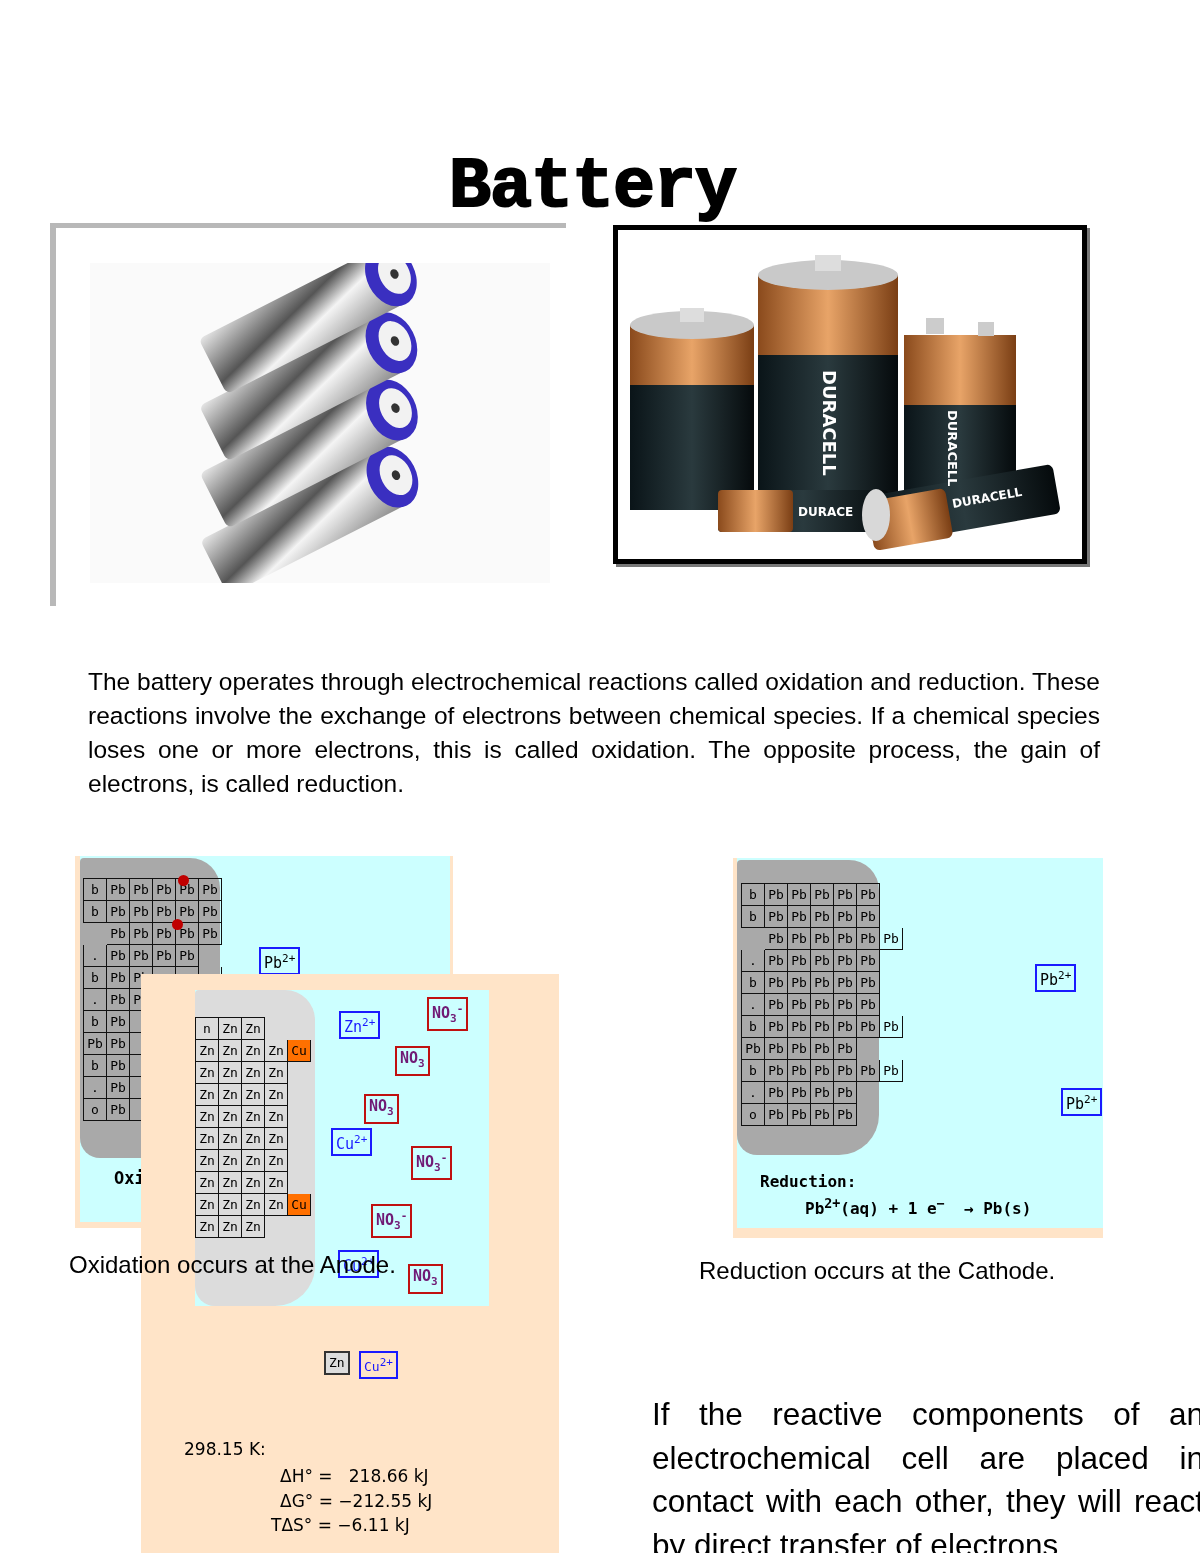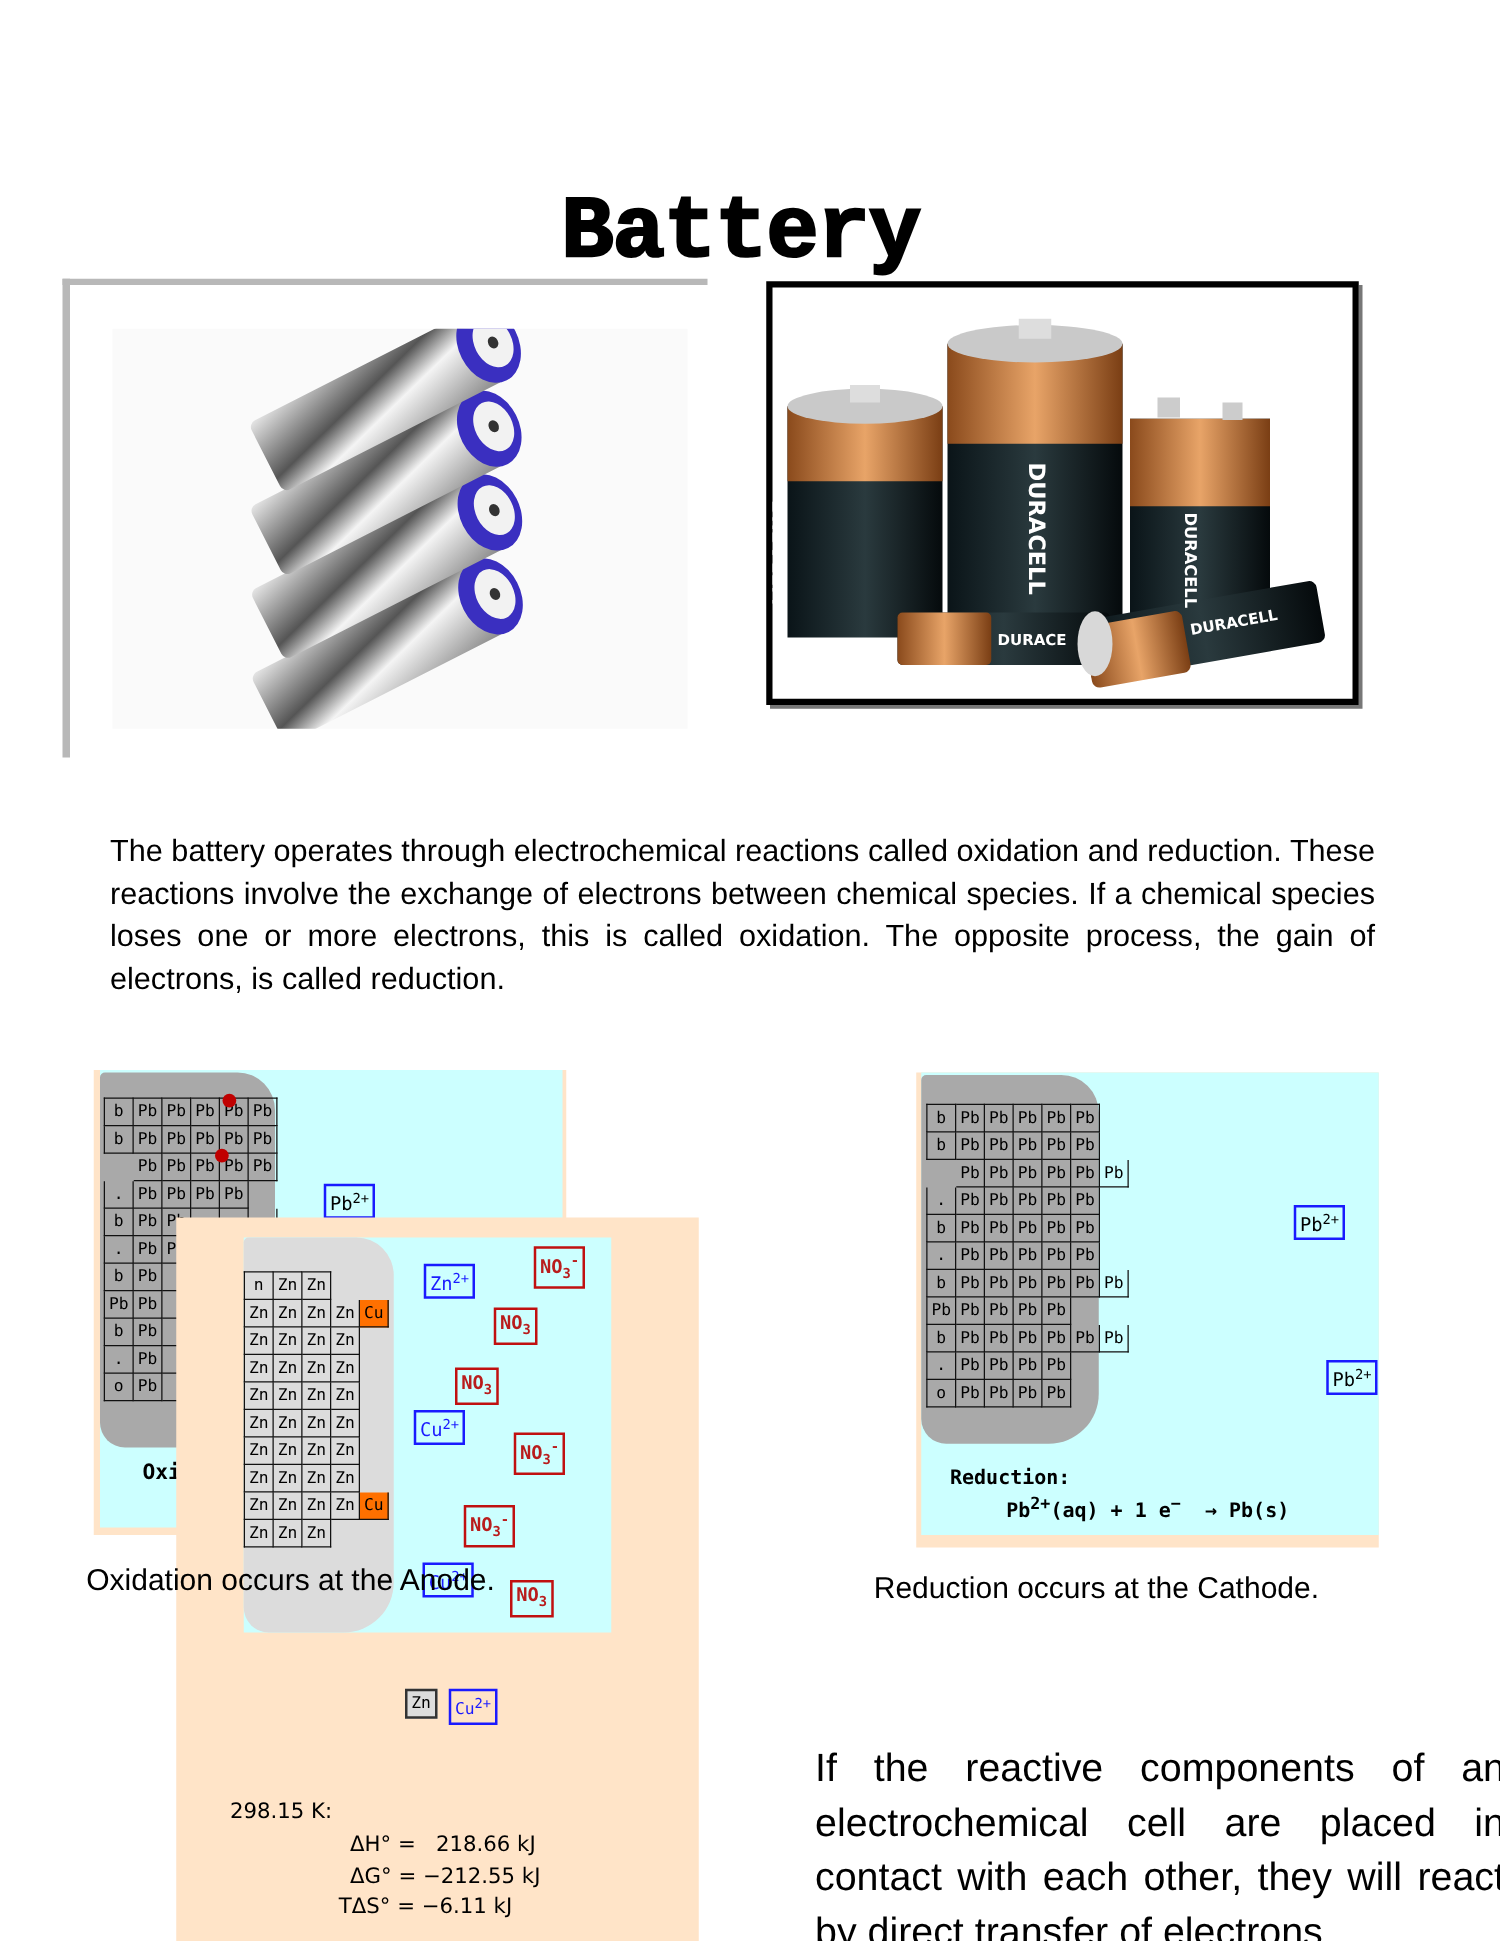--- a/index.html
+++ b/index.html
@@ -32,21 +32,21 @@
   .metal-gray { position: absolute; background: #a9a9a9; border-radius: 4px 30px 40px 20px; }
   .metal-light { position: absolute; background: #dcdcdc; border-radius: 4px 30px 40px 20px; }
 
   .grid { position: absolute; border-collapse: collapse; font-family: "DejaVu Sans Mono", monospace; font-size: 13px; }
   .grid td { border: 1.5px solid #111; width: 22px; height: 21px; padding: 0; text-align: center; line-height: 20px; color: #000; }
   .grid td.empty { border-color: transparent; }
   .grid td.cu { background: #ff7000; }
 
   .ion { position: absolute; font-family: "DejaVu Sans Mono", monospace; font-size: 15px; padding: 0 3px; line-height: 20px; background: transparent; margin-left: 24px; }
   .ion.blue { border: 2px solid #1a1aff; color: #1a1aff; }
-  .ion.red { border: 2px solid #c01010; color: #b91c1c; font-weight: bold; }
+  .ion.red { border: 2px solid #c01010; color: #701a75; font-weight: bold; }
   .ion.black { border: 2px solid #1a1aff; color: #000; }
   .ion sup, .ion sub { font-size: 11px; }
 
   .panelZ { left: 141px; top: 974px; width: 418px; height: 580px; background: #ffe4c8; }
   .panelZ .water { position: absolute; left: 54px; top: 16px; width: 294px; height: 316px; background: #ccffff; }
 
   .eq { position: absolute; font-family: "DejaVu Sans", sans-serif; font-size: 17px; white-space: nowrap; }
   .dot { position: absolute; width: 11px; height: 11px; border-radius: 50%; background: #c00000; }
 
   .redux-label { position: absolute; font-family: "DejaVu Sans Mono", monospace; font-weight: bold; font-size: 16px; white-space: nowrap; }

